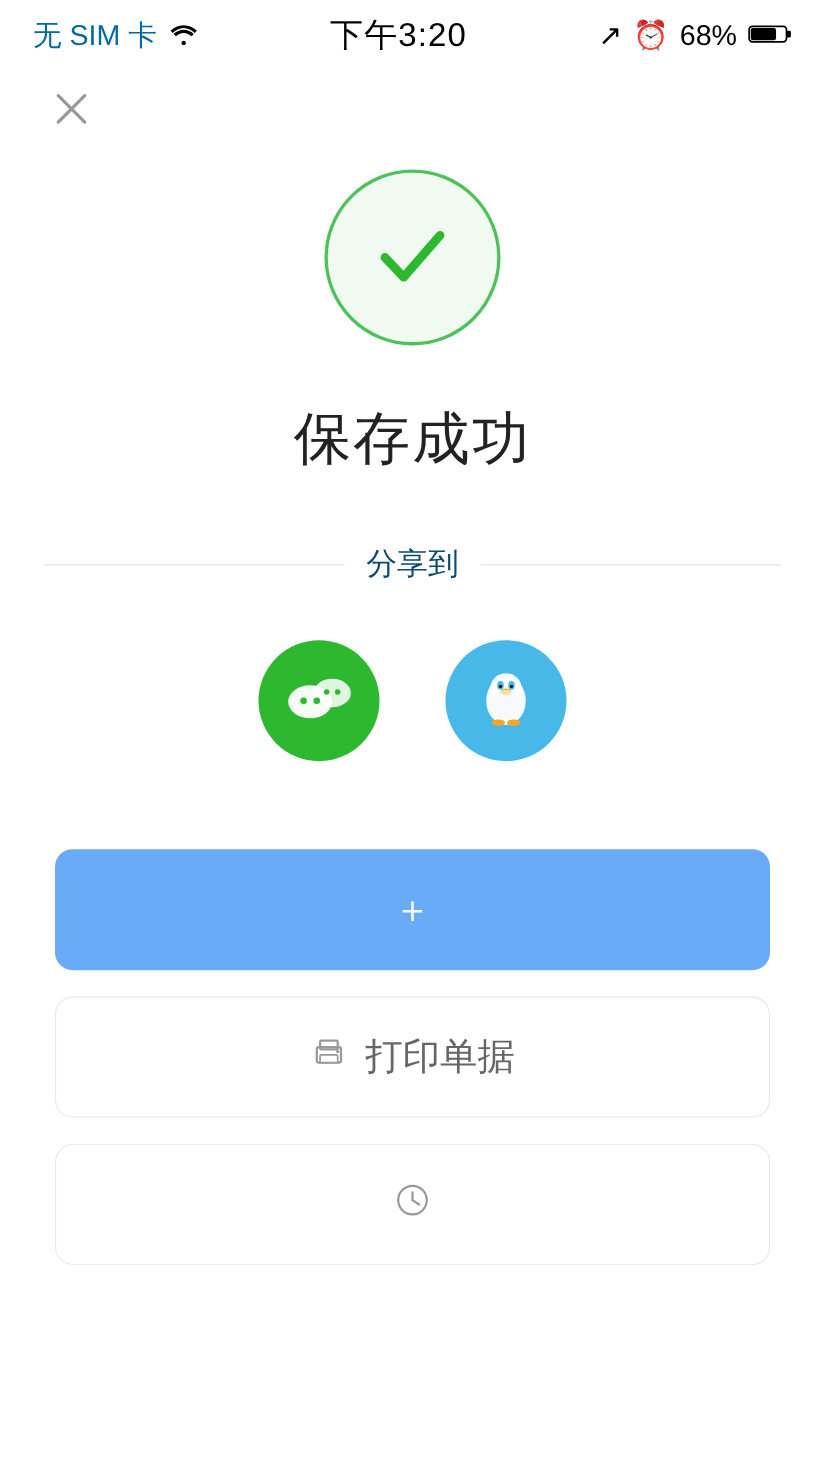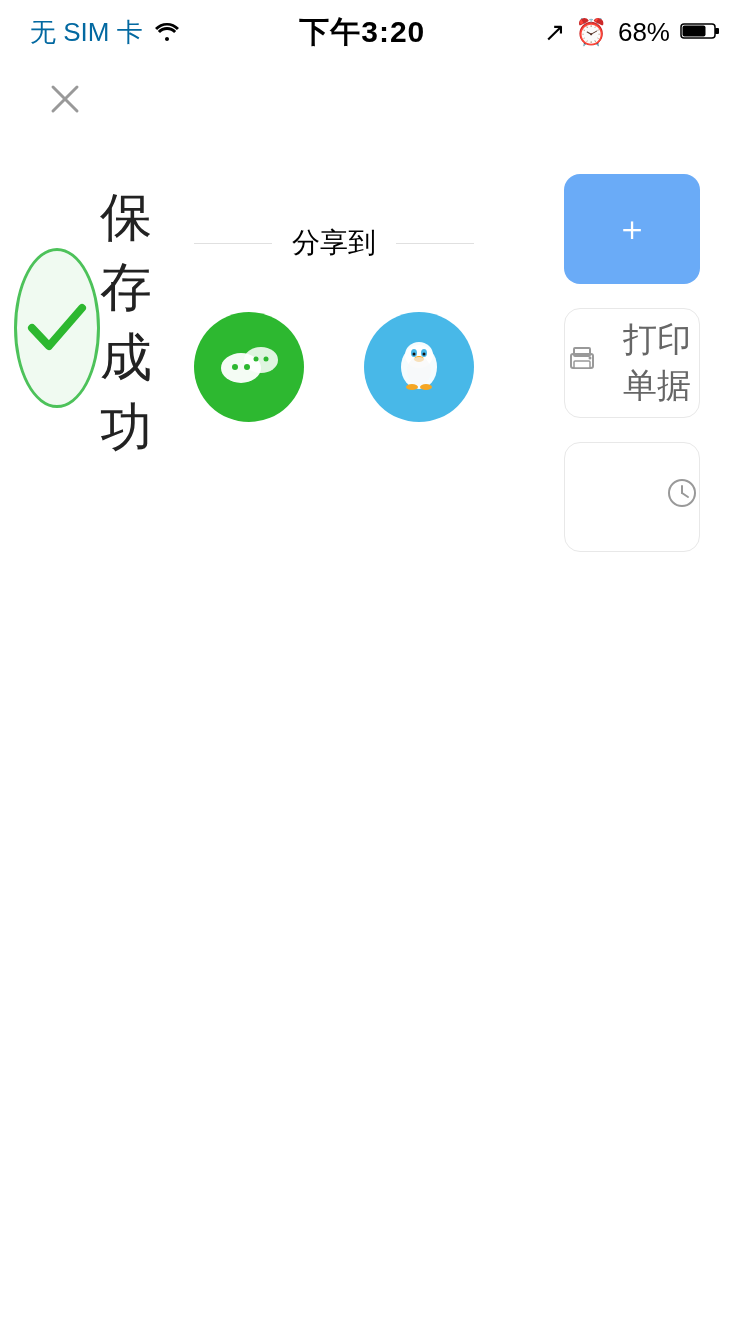--- a/index.html
+++ b/index.html
@@ -29,21 +29,21 @@
       display: flex;
       align-items: center;
       gap: 10px;
       font-size: 26px;
       color: #0369a1;
       font-weight: 500;
     }
 
     .status-center {
       font-size: 30px;
-      font-weight: 700;
+      font-weight: 400;
       color: #000;
       letter-spacing: 1px;
     }
 
     .status-right {
       display: flex;
       align-items: center;
       gap: 10px;
       font-size: 26px;
       color: #000;
@@ -63,24 +63,23 @@
     }
 
     .close-btn svg {
       width: 36px;
       height: 36px;
     }
 
     
     .main-content {
       display: flex;
-      flex-direction: row;
+      flex-direction: column;
       align-items: center;
       padding-top: 90px;
-      padding-left: 14px;
     }
 
     
     .success-circle {
       width: 160px;
       height: 160px;
       border-radius: 50%;
       border: 3px solid #4dc25a;
       background: #f0faf1;
       display: flex;
@@ -118,21 +117,21 @@
     }
 
     .divider-line {
       flex: 1;
       height: 1px;
       background: #e0e0e0;
     }
 
     .share-label {
       font-size: 28px;
-      color: #000000;
+      color: #0c4a6e;
     }
 
     .share-icons {
       display: flex;
       justify-content: center;
       gap: 60px;
     }
 
     .share-icon-btn {
       width: 110px;
@@ -177,21 +176,20 @@
 
     .btn-primary {
       background: #6aabf7;
       color: #fff;
     }
 
     .btn-secondary {
       background: #fff;
       color: #666;
       border: 1px solid #e8e8e8;
-      justify-content: flex-end;
     }
 
     .btn-icon {
       font-size: 34px;
     }
   </style>
 </head>
 <body>
 
 <div class="status-bar">

